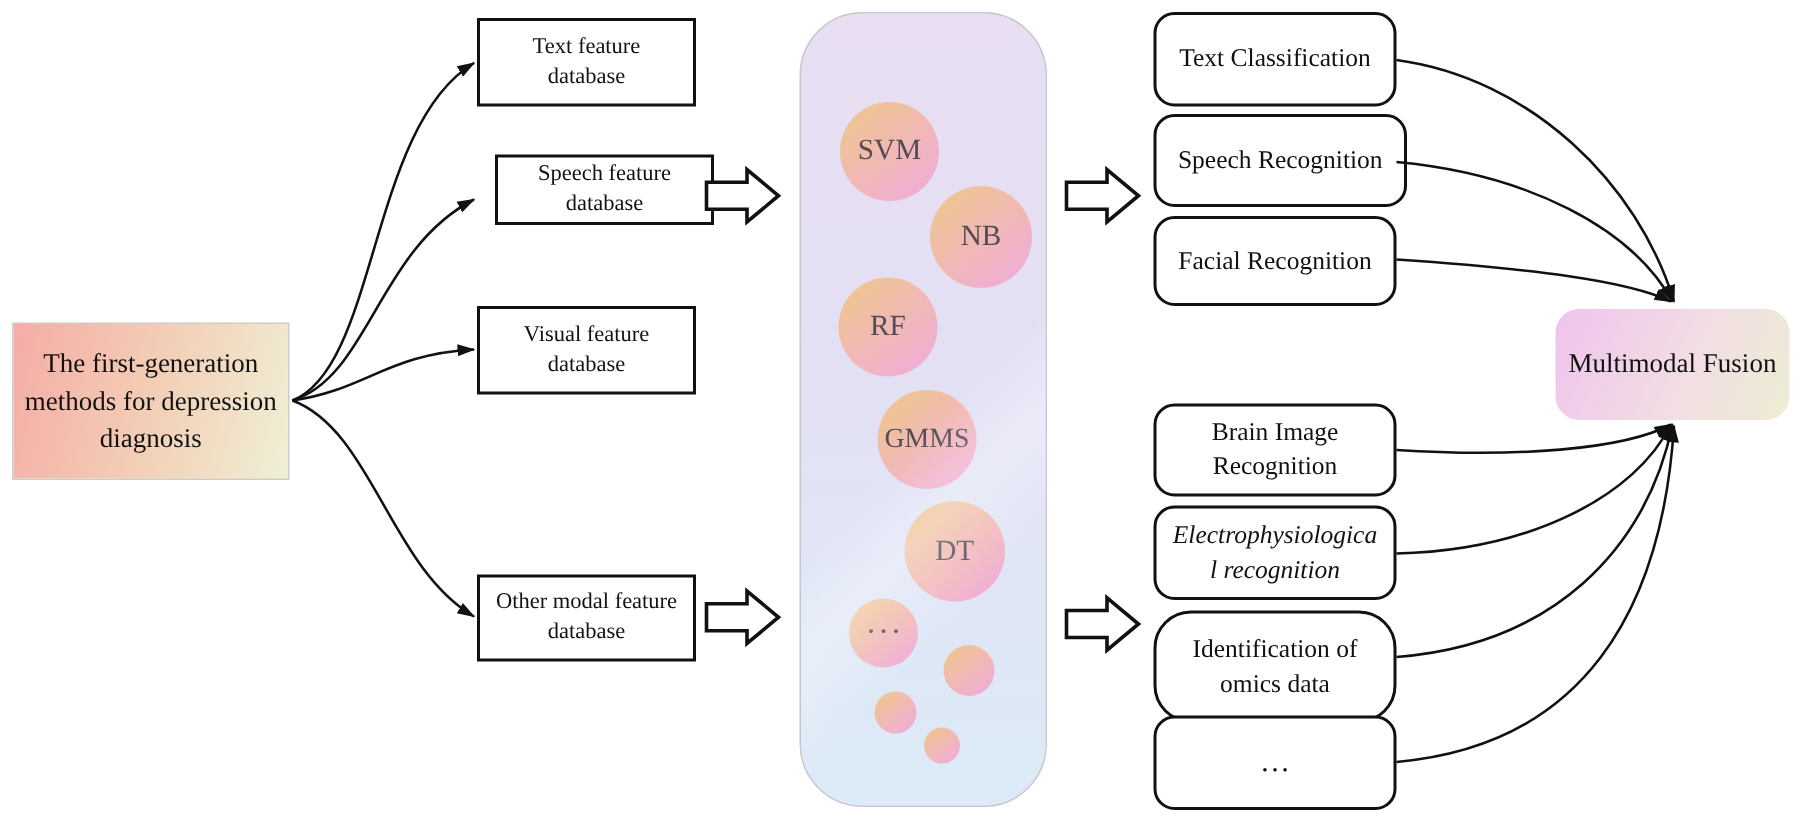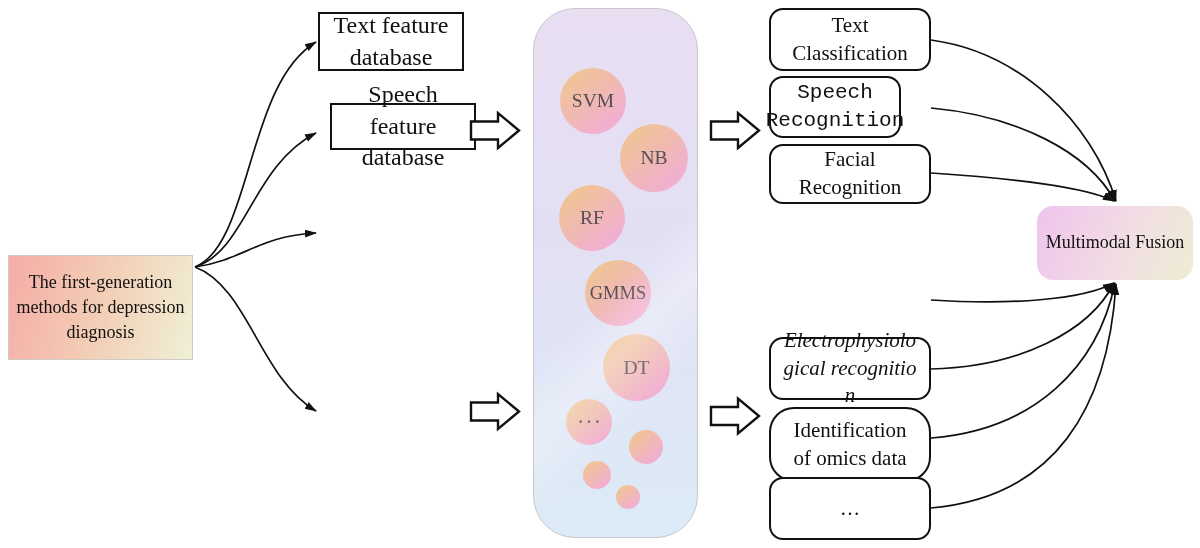--- a/index.html
+++ b/index.html
@@ -8,31 +8,31 @@
     font-family:"Liberation Serif","DejaVu Serif",serif; color:#111;
   }
   .canvas { position:relative; width:1200px; height:548px; }
 
   .box {
     position:absolute; display:flex; align-items:center; justify-content:center;
     text-align:center; box-sizing:border-box;
   }
   .db {
     border:2.5px solid var(--box-border,#111); background:#fff;
-    font-size:24px; line-height:1.33; padding:0 8px;
+    font-size:15px; line-height:1.33; padding:0 8px;
   }
   .out {
     border:2.6px solid var(--box-border,#111); background:#fff; border-radius:14px;
-    font-size:21px; line-height:1.33; padding:0 12px;
+    font-size:17px; line-height:1.33; padding:0 12px;
   }
   .out.tight { padding:0 10px; }
   .break { word-break:break-all; }
   .src {
     background:linear-gradient(105deg, var(--source-gradient-start,#f5aca6) 0%, #f3ceb6 50%, var(--source-gradient-end,#eff0d6) 100%);
-    border:1px solid #cfccc6; font-size:18px; line-height:1.38; padding:12px 6px;margin-top:40px;
+    border:1px solid #cfccc6; font-size:18px; line-height:1.38; padding:12px 6px;
   }
   .fusion {
     background:linear-gradient(115deg, var(--fusion-gradient-start,#efc3ed) 0%, #f2dde4 55%, var(--fusion-gradient-end,#ededd3) 100%);
     border-radius:16px; font-size:18px; line-height:1.4; padding:0 8px;
   }
   .panel {
     position:absolute; left:533px; top:8px; width:165px; height:530px;
     border-radius:42px; box-sizing:border-box;
     border:1.5px solid #c9c5cd;
     background:linear-gradient(180deg, var(--panel-gradient-top,#e9def2) 0%, #e3e0f4 45%, var(--panel-gradient-bottom,#dcebf7) 100%);
@@ -62,20 +62,26 @@
   <div class="box src" style="left:8px; top:215px; width:185px; height:105px;">
     <span>The first-generation methods for depression diagnosis</span>
   </div>
 
   <div class="box db" style="left:318px; top:12px; width:146px; height:59px;">
     <span>Text feature database</span>
   </div>
   <div class="box db" style="left:318px; top:103px; width:146px; height:47px;margin-left:12px;">
     <span>Speech feature database</span>
   </div>
+  <div class="box db" style="left:318px; top:204px; width:146px; height:59px;">
+    <span>Visual feature database</span>
+  </div>
+  <div class="box db" style="left:318px; top:383px; width:146px; height:58px;">
+    <span>Other modal feature database</span>
+  </div>
 
   <div class="panel">
     <div class="mcircle" style="left:26px; top:59px; width:66px; height:66px;">
       <span>SVM</span>
     </div>
     <div class="mcircle" style="left:86px; top:115px; width:68px; height:68px;">
       <span>NB</span>
     </div>
     <div class="mcircle" style="left:25px; top:176px; width:66px; height:66px;">
       <span>RF</span>
@@ -90,27 +96,30 @@
       <span class="dots">···</span>
     </div>
     <div class="mcircle" style="left:95px; top:421px; width:34px; height:34px;"></div>
     <div class="mcircle" style="left:49px; top:452px; width:28px; height:28px;"></div>
     <div class="mcircle" style="left:82px; top:476px; width:24px; height:24px;"></div>
   </div>
 
   <div class="box out" style="left:769px; top:8px; width:162px; height:63px;">
     <span>Text Classification</span>
   </div>
-  <div class="box out" style="left:769px; top:76px; width:132px; height:62px;font-family:Liberation Mono, monospace;">
+  <div class="box out" style="left:769px; top:76px; width:169px; height:62px;">
     <span>Speech Recognition</span>
   </div>
   <div class="box out" style="left:769px; top:144px; width:162px; height:60px;">
     <span>Facial Recognition</span>
   </div>
 
+  <div class="box out" style="left:769px; top:269px; width:162px; height:62px;">
+    <span>Brain Image Recognition</span>
+  </div>
   <div class="box out tight" style="left:769px; top:337px; width:162px; height:63px;font-style:italic;">
     <span class="break">Electrophysiological recognition</span>
   </div>
   <div class="box out" style="left:769px; top:407px; width:162px; height:75px;border-radius:25px;">
     <span>Identification of omics data</span>
   </div>
   <div class="box out" style="left:769px; top:477px; width:162px; height:63px; font-size:20px;">
     <span>…</span>
   </div>
 

